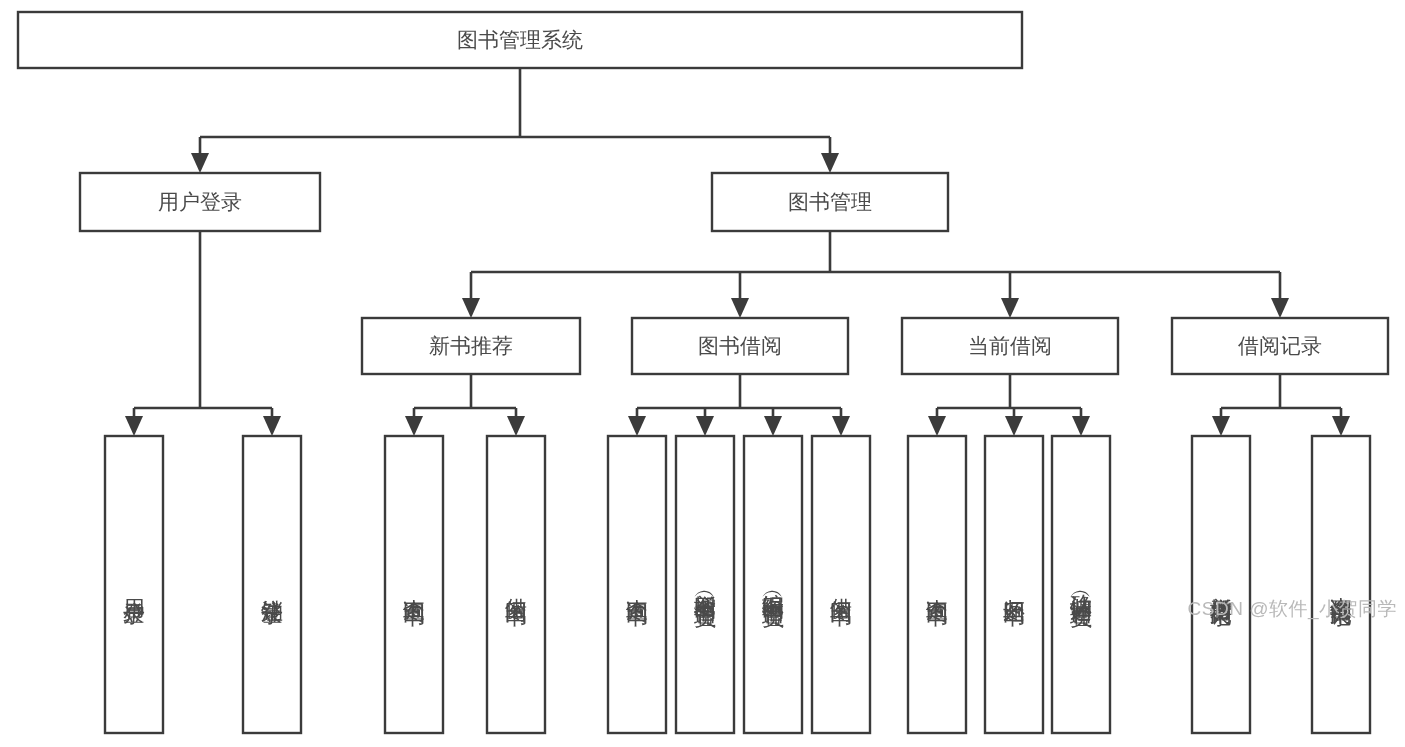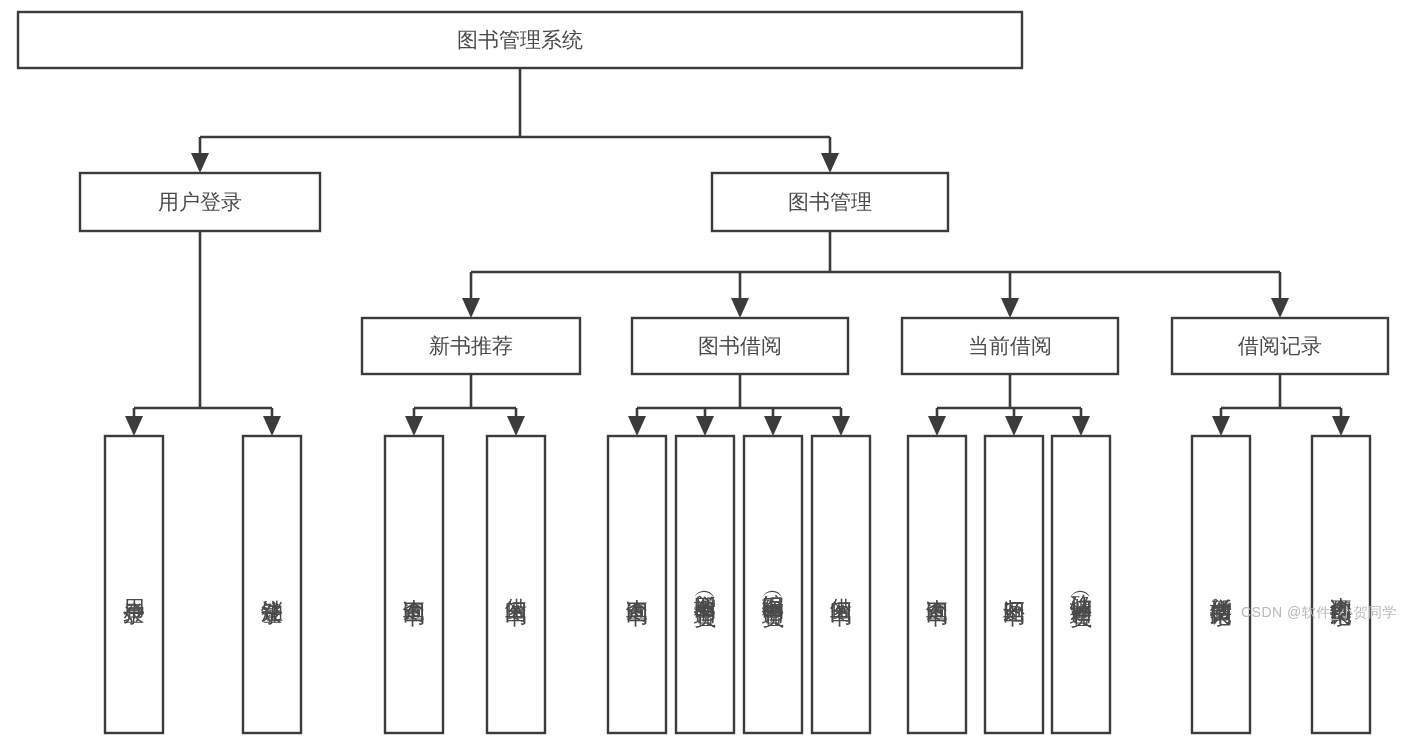--- a/index.html
+++ b/index.html
@@ -67,21 +67,21 @@
     line-height: 1;
     color: #4a4a4a;
     white-space: nowrap;
     text-align: center;
   }
   .watermark {
     position: absolute;
     right: 8px;
     bottom: 4px;
     font-family: "Liberation Sans", "DejaVu Sans", sans-serif;
-    font-size: 14px;
+    font-size: 19px;
     color: #b9b9b9;
     letter-spacing: 0.5px;
     white-space: nowrap;
     user-select: none;
   }
 </style>
 </head>
 <body>
 
 <div id="diagram-root">

